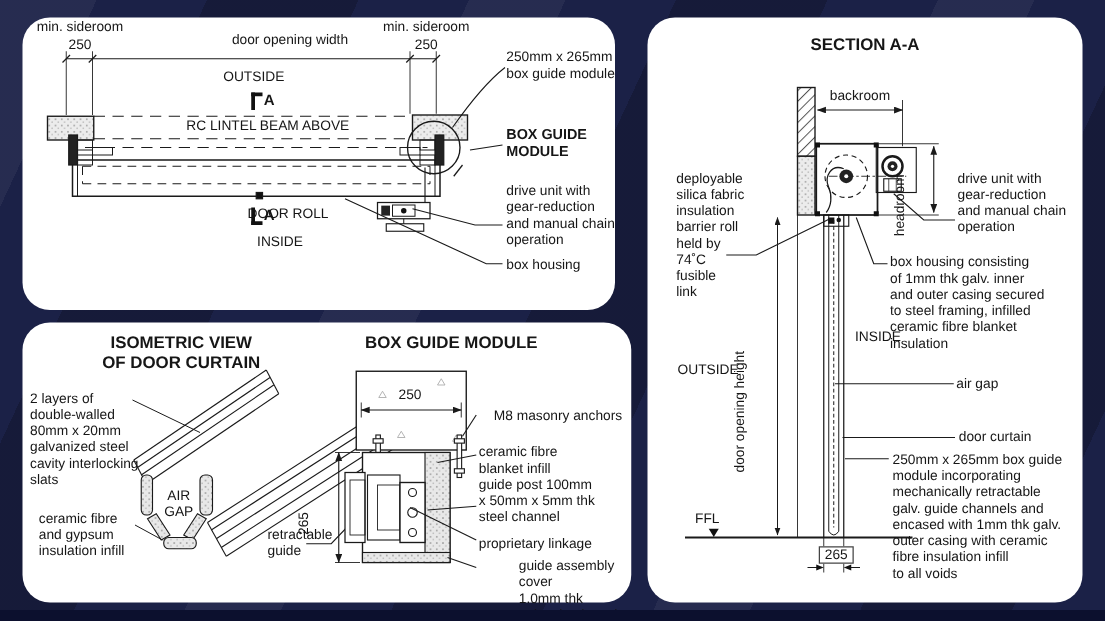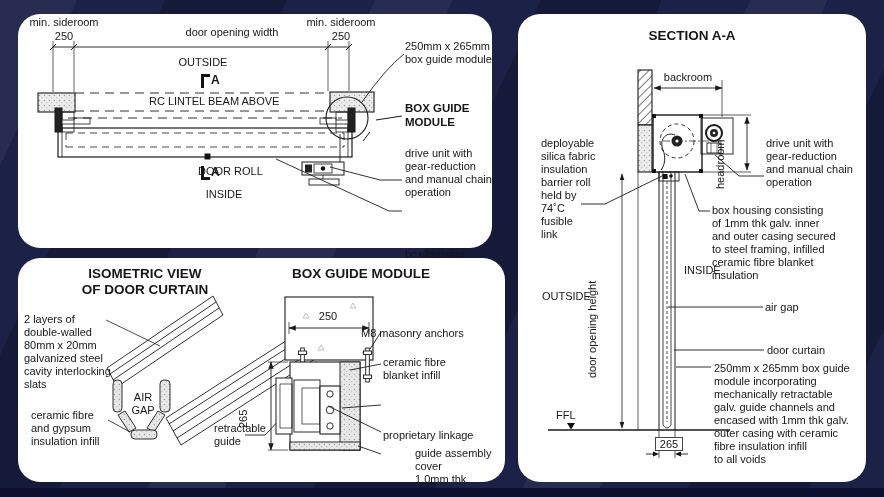--- a/index.html
+++ b/index.html
@@ -125,21 +125,21 @@
     <div class="lbl" style="left:180px;top:174px;width:52px;text-align:center;">INSIDE</div>
 
     <div class="lbl pre" style="left:387px;top:26px;">250mm x 265mm
 box guide module</div>
     <div class="lbl pre b" style="left:387px;top:88px;font-size:11.5px;">BOX GUIDE
 MODULE</div>
     <div class="lbl pre" style="left:387px;top:133px;">drive unit with
 gear-reduction
 and manual chain
 operation</div>
-    <div class="lbl" style="left:387px;top:192px;margin-top:42px;">box housing</div>
+    <div class="lbl" style="left:387px;top:192px;">box housing</div>
 
   </div>
 
   <div class="panel p2">
     <svg class="art" width="487" height="224" viewBox="0 0 487 224">
       <defs>
         <pattern id="stip2" width="5" height="5" patternUnits="userSpaceOnUse">
           <rect width="5" height="5" fill="#e8e8e8"></rect>
           <circle cx="1.4" cy="1.5" r="0.7" fill="#999"></circle>
           <circle cx="3.7" cy="3.7" r="0.6" fill="#b5b5b5"></circle>
@@ -227,23 +227,26 @@
 GAP</div>
     <div class="lbl pre" style="left:13px;top:151px;">ceramic fibre
 and gypsum
 insulation infill</div>
     <div class="lbl pre" style="left:196px;top:164px;">retractable
 guide</div>
 
     <div class="title ctr" style="left:263px;top:8px;width:160px;">BOX GUIDE MODULE</div>
     <div class="lbl ctr" style="left:285px;top:52px;width:50px;">250</div>
     <div class="rot" style="left:231px;top:158px;">265</div>
-    <div class="lbl" style="left:343px;top:69px;">M8 masonry anchors</div>
+    <div class="lbl" style="left:377px;top:69px;">M8 masonry anchors</div>
     <div class="lbl pre" style="left:365px;top:98px;">ceramic fibre
 blanket infill</div>
+    <div class="lbl pre" style="left:365px;top:124px;">guide post 100mm
+x 50mm x 5mm thk
+steel channel</div>
     <div class="lbl" style="left:365px;top:171px;">proprietary linkage</div>
     <div class="lbl pre" style="left:365px;top:189px;margin-left:32px;">guide assembly cover
 1.0mm thk
 galvanized steel</div>
   </div>
 
   <div class="panel p3">
     <svg class="art" width="348" height="468" viewBox="0 0 348 468">
       <defs>
         <pattern id="stip3" width="5" height="5" patternUnits="userSpaceOnUse">

